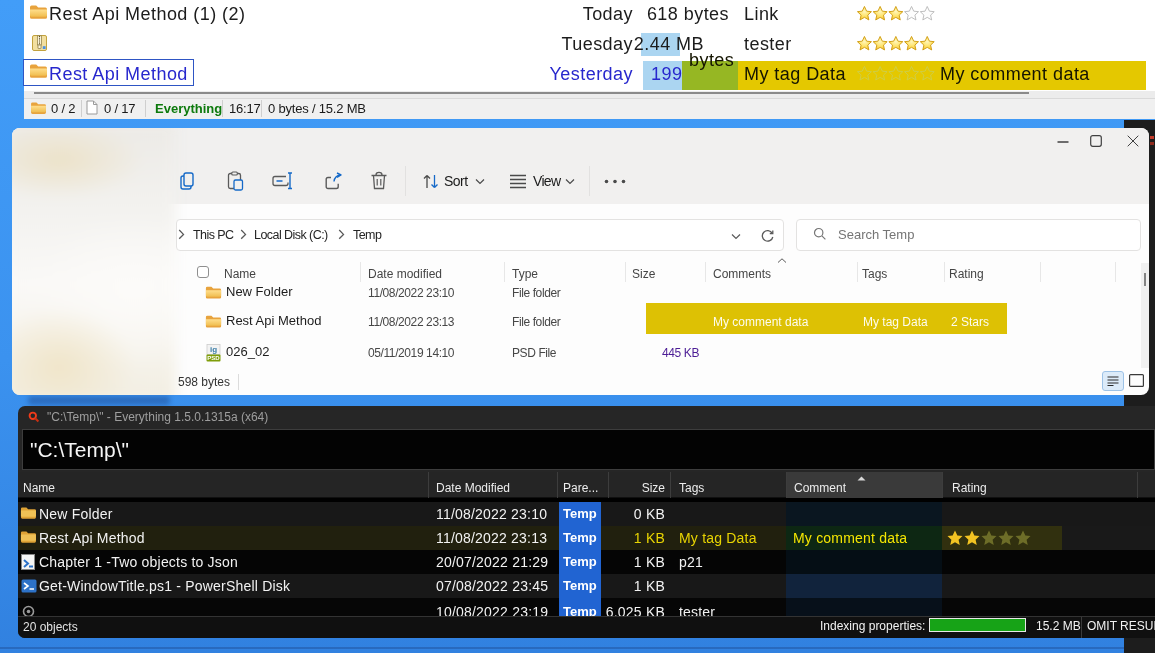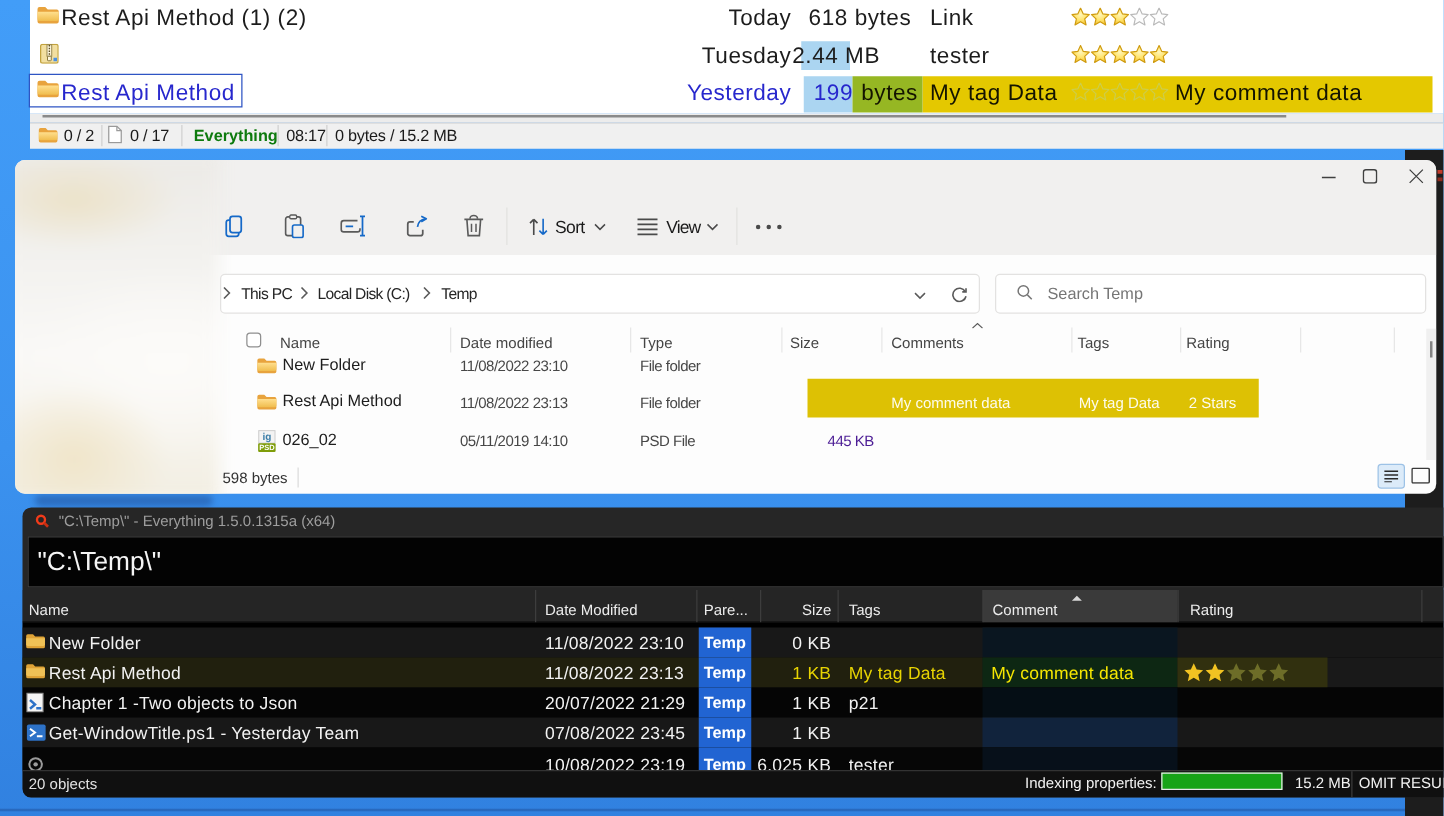--- a/index.html
+++ b/index.html
@@ -65,21 +65,21 @@
 <div class="tx" style="left:49px;top:3px;font-size:18px;line-height:22px;letter-spacing:0.45px;color:#1c1c1c">Rest Api Method (1) (2)</div>
 <div class="tx" style="left:49px;top:63px;font-size:18px;line-height:22px;letter-spacing:0.45px;color:#2727cd">Rest Api Method</div>
 
 <div class="tx r" style="left:533px;top:3px;width:100px;font-size:18px;line-height:22px;letter-spacing:0.45px;color:#1c1c1c">Today</div>
 <div class="tx r" style="left:533px;top:33px;width:100px;font-size:18px;line-height:22px;letter-spacing:0.45px;color:#1c1c1c">Tuesday</div>
 <div class="tx r" style="left:533px;top:63px;width:100px;font-size:18px;line-height:22px;letter-spacing:0.45px;color:#2727cd">Yesterday</div>
 
 <div class="tx r" style="left:629px;top:3px;width:100px;font-size:18px;line-height:22px;letter-spacing:0.45px;color:#1c1c1c">618 bytes</div>
 <div class="tx r" style="left:604px;top:33px;width:100px;font-size:18px;line-height:22px;letter-spacing:0.45px;color:#1c1c1c">2.44 MB</div>
 <div class="tx" style="left:651px;top:63px;font-size:18px;line-height:22px;letter-spacing:0.45px;color:#2727cd">199</div>
-<div class="tx" style="left:689px;top:63px;font-size:18px;line-height:22px;letter-spacing:0.45px;color:#141400">bytes</div>
+<div class="tx" style="left:689px;top:49px;font-size:18px;line-height:22px;letter-spacing:0.45px;color:#141400">bytes</div>
 
 <div class="tx" style="left:744px;top:3px;font-size:18px;line-height:22px;letter-spacing:0.45px;color:#1c1c1c">Link</div>
 <div class="tx" style="left:744px;top:33px;font-size:18px;line-height:22px;letter-spacing:0.45px;color:#1c1c1c">tester</div>
 <div class="tx" style="left:744px;top:63px;font-size:18px;line-height:22px;letter-spacing:0.45px;color:#141400">My tag Data</div>
 <div class="tx" style="left:940px;top:63px;font-size:18px;line-height:22px;letter-spacing:0.45px;color:#141400">My comment data</div>
 
 <svg class="a" style="left:857px;top:6px" width="85" height="16" viewBox="0 0 85 16">
 <g transform="scale(0.93)">
 <use href="#star" fill="url(#sg)" stroke="#cf9b10" stroke-width="1" stroke-linejoin="round" transform="translate(0.0,0)"></use>
 <use href="#star" fill="url(#sg)" stroke="#cf9b10" stroke-width="1" stroke-linejoin="round" transform="translate(16.88,0)"></use>
@@ -117,21 +117,21 @@
 <div class="tx" style="left:51px;top:101px;font-size:13px;line-height:15px;letter-spacing:-0.2px;color:#1a1a1a">0 / 2</div>
 <div class="a" style="left:81px;top:100px;width:1px;height:17px;background:#cfcfcf"></div>
 <svg class="a" style="left:86px;top:100px" width="12" height="15" viewBox="0 0 12 15">
       <path d="M1,1 h6.5 l3.5,3.5 v9.5 h-10 z" fill="#fff" stroke="#9a9a9a"></path>
       <path d="M7.5,1 v3.5 h3.5" fill="none" stroke="#9a9a9a"></path>
     </svg>
 <div class="tx" style="left:104px;top:101px;font-size:13px;line-height:15px;letter-spacing:-0.2px;color:#1a1a1a">0 / 17</div>
 <div class="a" style="left:145px;top:100px;width:1px;height:17px;background:#cfcfcf"></div>
 <div class="tx" style="left:155px;top:101px;font-size:13px;line-height:15px;color:#0d7a0d;font-weight:bold">Everything</div>
 <div class="a" style="left:222px;top:100px;width:1px;height:17px;background:#cfcfcf"></div>
-<div class="tx" style="left:229px;top:101px;font-size:13px;line-height:15px;letter-spacing:-0.2px;color:#1a1a1a">08:17</div>
+<div class="tx" style="left:229px;top:101px;font-size:13px;line-height:15px;letter-spacing:-0.2px;color:#1a1a1a">16:17</div>
 <div class="a" style="left:261px;top:100px;width:1px;height:17px;background:#cfcfcf"></div>
 <div class="tx" style="left:268px;top:101px;font-size:13px;line-height:15px;letter-spacing:-0.2px;color:#1a1a1a">0 bytes / 15.2 MB</div>
 
 <div class="a" style="left:28px;top:396px;width:142px;height:9px;background:rgba(10,30,85,0.30);border-radius:4px;filter:blur(2.5px)"></div>
 <div class="a" id="expwin" style="left:12px;top:128px;width:1137px;height:267px;background:#fdfdfd;border-radius:8px;overflow:hidden">
 
   <div class="a" style="left:0;top:0;width:1137px;height:76px;background:#f1f0ef"></div>
 
   <div class="a" style="left:-8px;top:-6px;width:172px;height:280px;filter:blur(6px);
     background:
@@ -384,21 +384,21 @@
     <use href="#star" fill="#f2c322" transform="translate(0,0)"></use>
     <use href="#star" fill="#f2c322" transform="translate(17,0)"></use>
     <use href="#star" fill="#6d6d28" transform="translate(34,0)"></use>
     <use href="#star" fill="#6d6d28" transform="translate(51,0)"></use>
     <use href="#star" fill="#6d6d28" transform="translate(68,0)"></use>
   </svg>
   <div class="tx" style="left:21px;top:148px;font-size:14px;line-height:17px;letter-spacing:0.2px;color:#f2f2f2">Chapter 1 -Two objects to Json</div>
   <div class="tx" style="left:418px;top:148px;font-size:14px;line-height:17px;letter-spacing:0.2px;color:#f2f2f2">20/07/2022 21:29</div>
   <div class="tx r" style="left:567px;top:148px;width:80px;font-size:14px;line-height:17px;letter-spacing:0.2px;color:#f2f2f2">1 KB</div>
   <div class="tx" style="left:661px;top:148px;font-size:14px;line-height:17px;letter-spacing:0.2px;color:#f2f2f2">p21</div>
-  <div class="tx" style="left:21px;top:172px;font-size:14px;line-height:17px;letter-spacing:0.2px;color:#f2f2f2">Get-WindowTitle.ps1 - Yesterday Team</div>
+  <div class="tx" style="left:21px;top:172px;font-size:14px;line-height:17px;letter-spacing:0.2px;color:#f2f2f2">Get-WindowTitle.ps1 - PowerShell Disk</div>
   <div class="tx" style="left:418px;top:172px;font-size:14px;line-height:17px;letter-spacing:0.2px;color:#f2f2f2">07/08/2022 23:45</div>
   <div class="tx r" style="left:567px;top:172px;width:80px;font-size:14px;line-height:17px;letter-spacing:0.2px;color:#f2f2f2">1 KB</div>
   <div class="tx" style="left:418px;top:198px;font-size:14px;line-height:17px;letter-spacing:0.2px;color:#f2f2f2">10/08/2022 23:19</div>
   <div class="tx r" style="left:567px;top:198px;width:80px;font-size:14px;line-height:17px;letter-spacing:0.2px;color:#f2f2f2">6.025 KB</div>
   <div class="tx" style="left:661px;top:198px;font-size:14px;line-height:17px;letter-spacing:0.2px;color:#f2f2f2">tester</div>
 
   <div class="a" style="left:0;top:210px;width:1137px;height:22px;background:#101010;border-top:1px solid #333;box-sizing:border-box"></div>
   <div class="tx" style="left:5px;top:214px;font-size:12px;line-height:15px;color:#e2e2e2">20 objects</div>
   <div class="tx" style="left:802px;top:213px;font-size:12px;line-height:15px;color:#f2f2f2">Indexing properties:</div>
   <div class="a" style="left:911px;top:212px;width:97px;height:14px;border:1px solid #e8e8e8;background:#17a317;box-sizing:border-box"></div>

